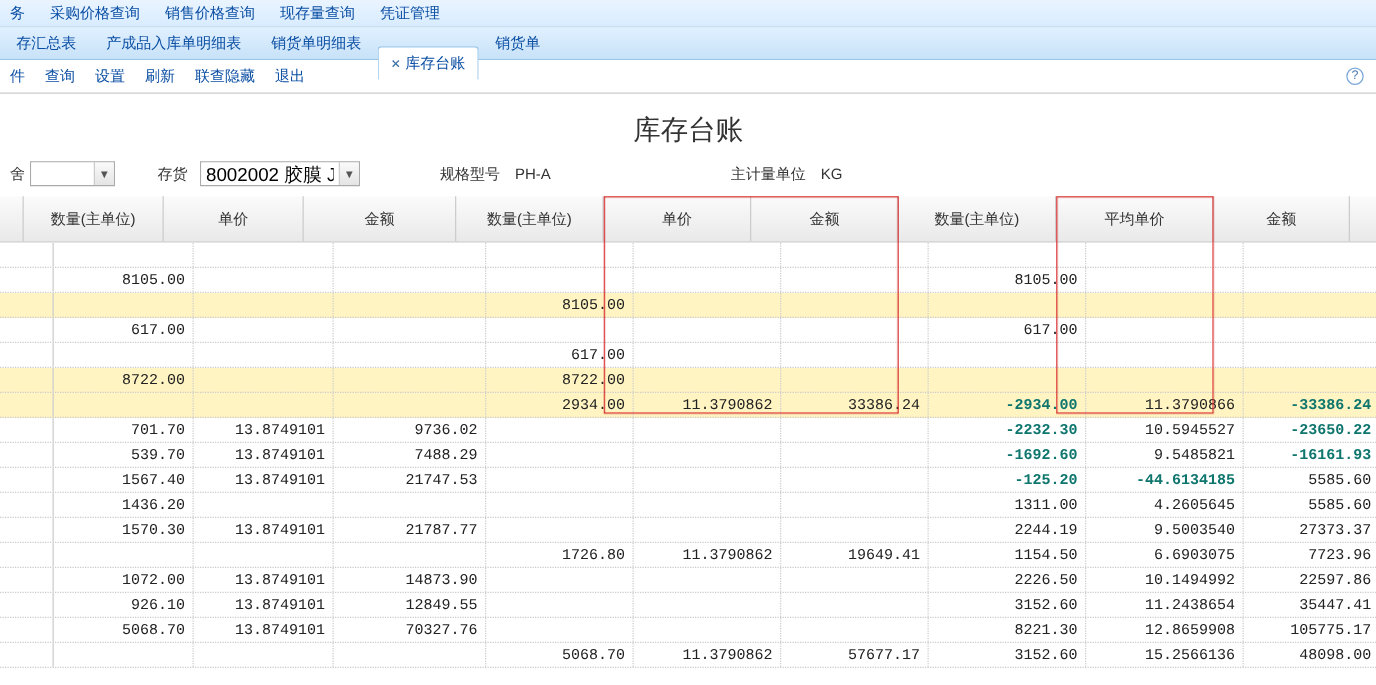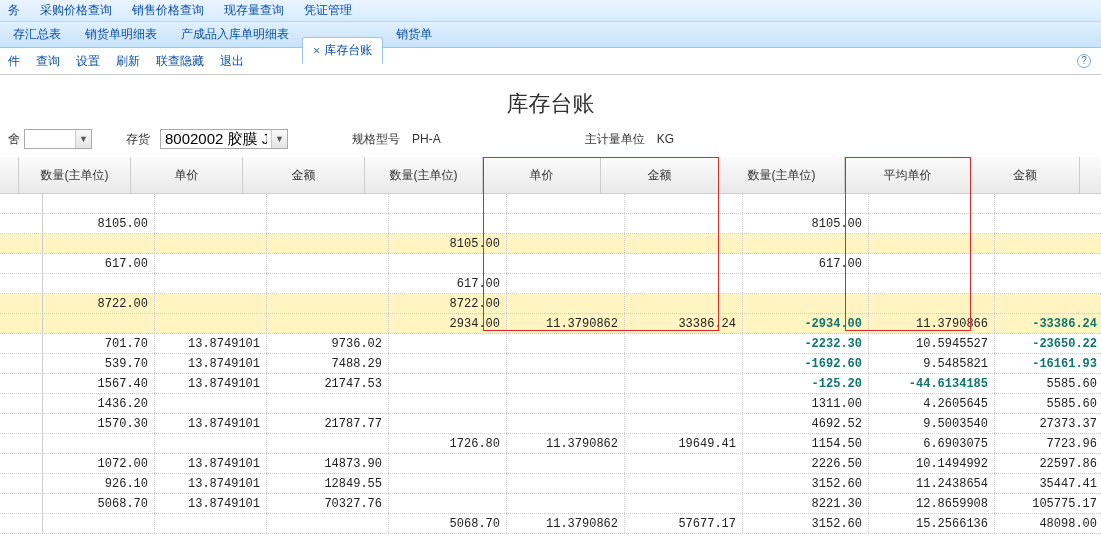--- a/index.html
+++ b/index.html
@@ -64,22 +64,22 @@
 <div class="menubar">
   <span>务</span>
   <span>采购价格查询</span>
   <span>销售价格查询</span>
   <span>现存量查询</span>
   <span>凭证管理</span>
 </div>
 
 <div class="tabbar" id="tabbar">
     <span class="tab"><span>存汇总表</span></span>
+    <span class="tab"><span>产成品入库单明细表</span></span>
     <span class="tab"><span>销货单明细表</span></span>
-    <span class="tab"><span>产成品入库单明细表</span></span>
     <span class="tab active"><span class="close-x">✕</span><span>库存台账</span></span>
     <span class="tab"><span>销货单</span></span>
   </div>
 
 <div class="toolbar">
   <span>件</span>
   <span>查询</span>
   <span>设置</span>
   <span>刷新</span>
   <span>联查隐藏</span>
@@ -253,21 +253,21 @@
         <div class="cell c9">5585.60</div>
       </div>
       <div class="row">
         <div class="cell c0"></div>
         <div class="cell c1">1570.30</div>
         <div class="cell c2">13.8749101</div>
         <div class="cell c3">21787.77</div>
         <div class="cell c4"></div>
         <div class="cell c5"></div>
         <div class="cell c6"></div>
-        <div class="cell c7">4692.52</div>
+        <div class="cell c7">2244.19</div>
         <div class="cell c8">9.5003540</div>
         <div class="cell c9">27373.37</div>
       </div>
       <div class="row">
         <div class="cell c0"></div>
         <div class="cell c1"></div>
         <div class="cell c2"></div>
         <div class="cell c3"></div>
         <div class="cell c4">1726.80</div>
         <div class="cell c5">11.3790862</div>

